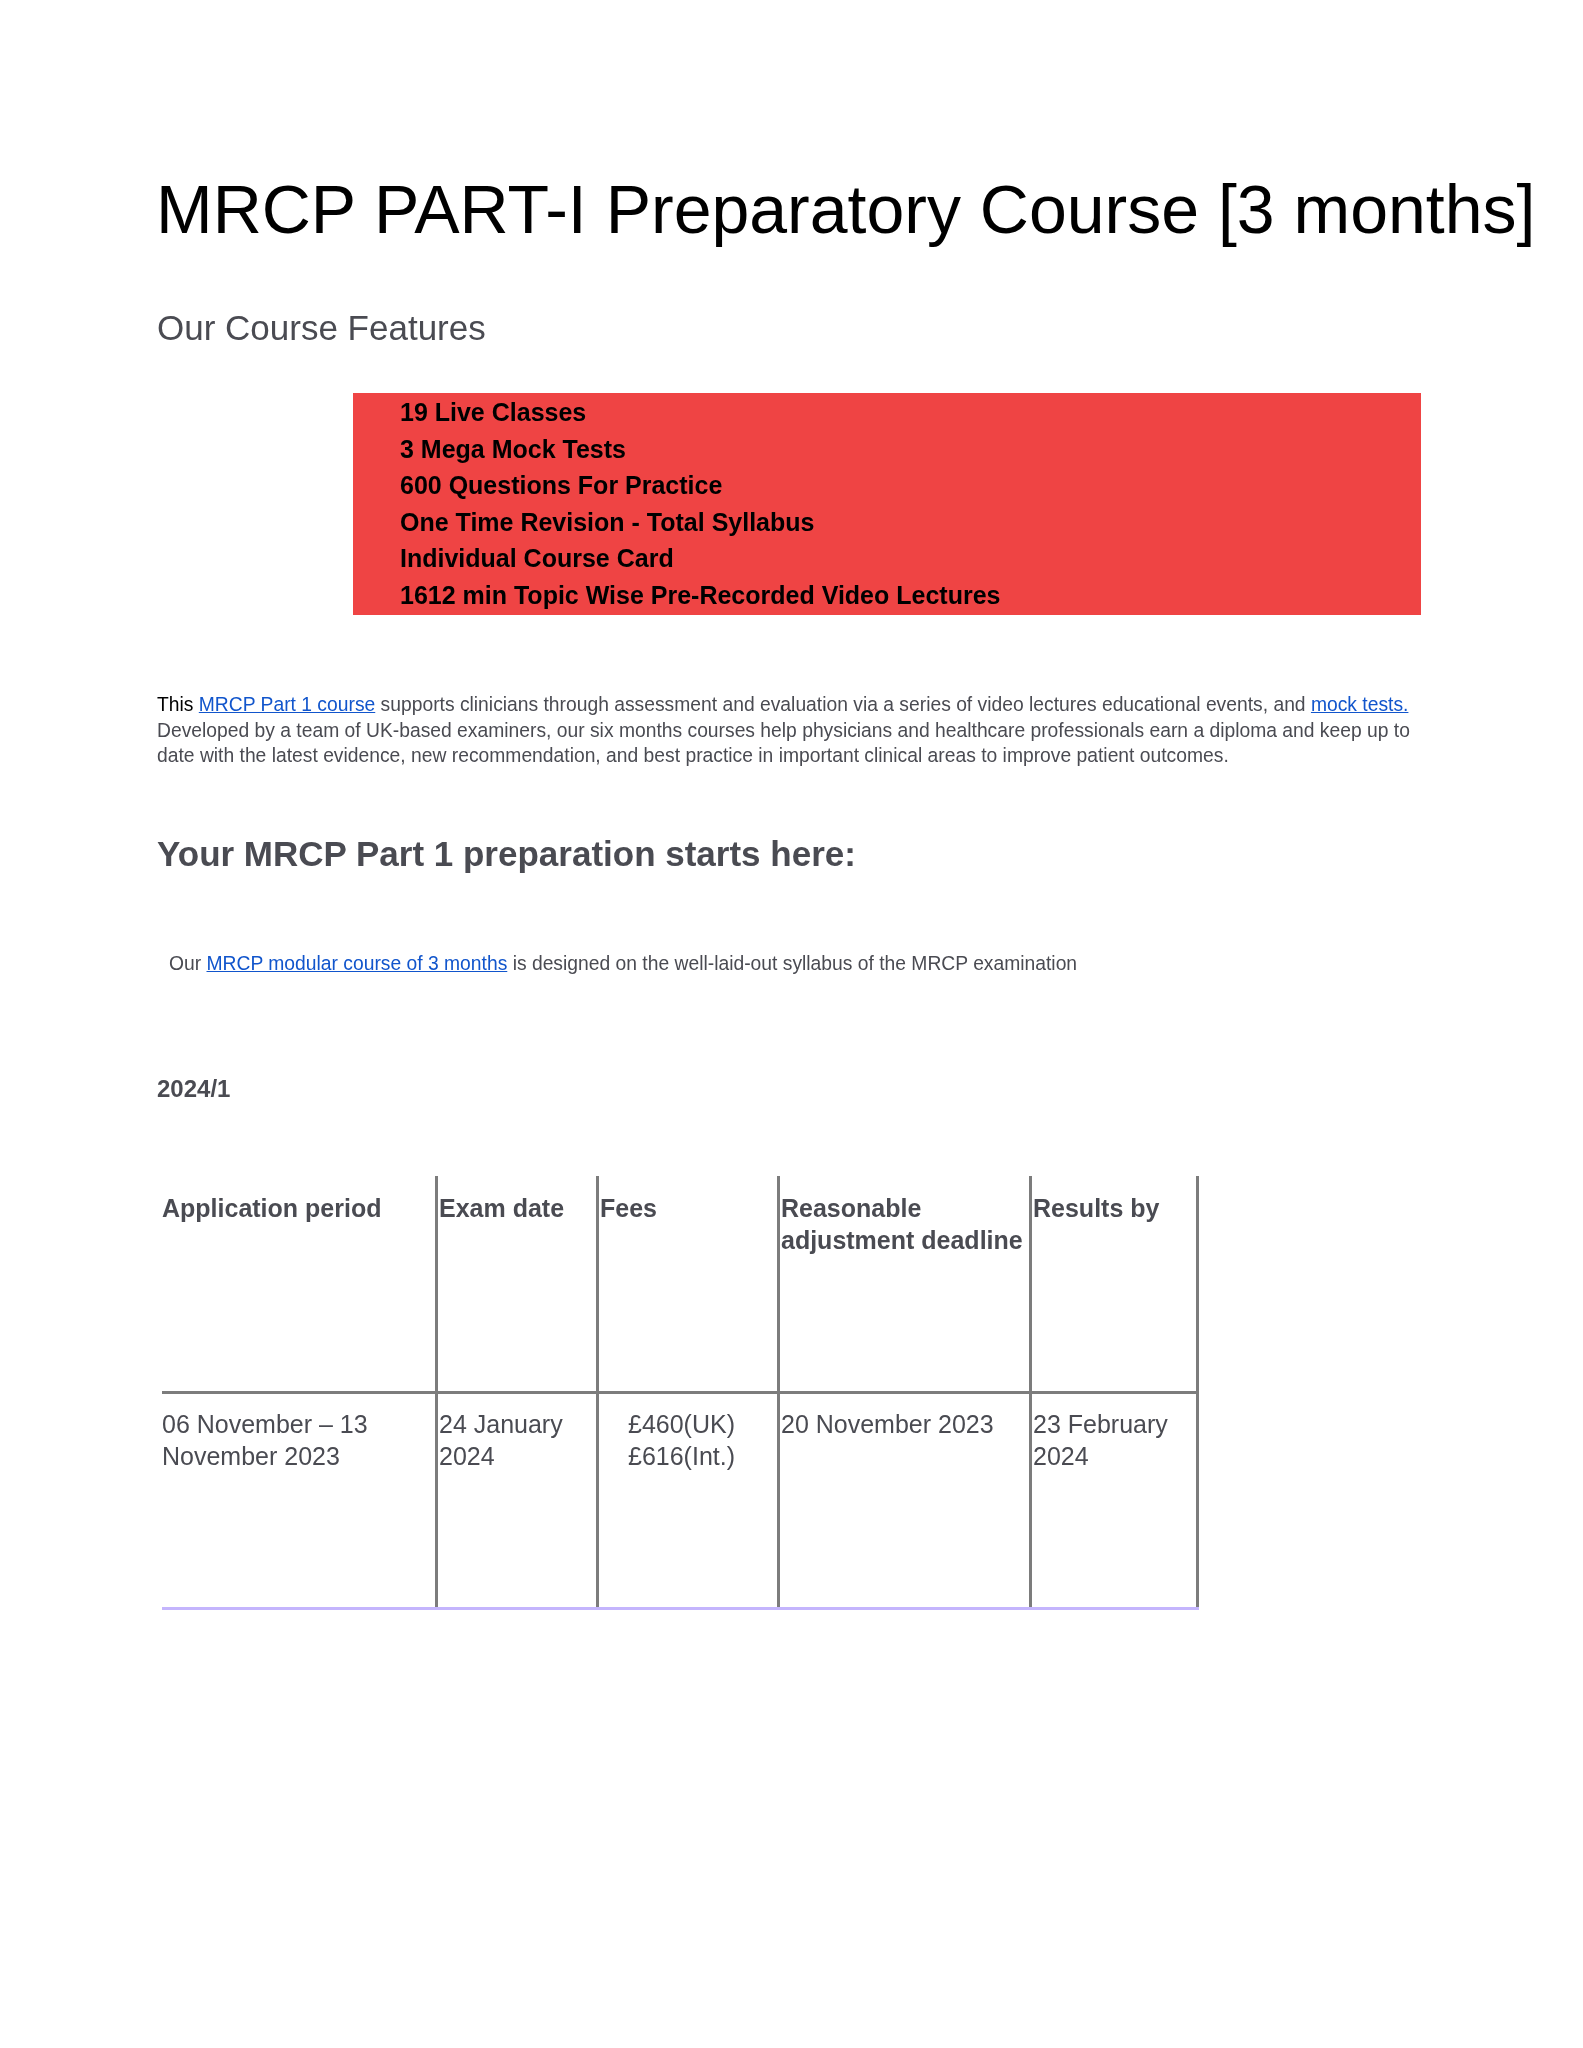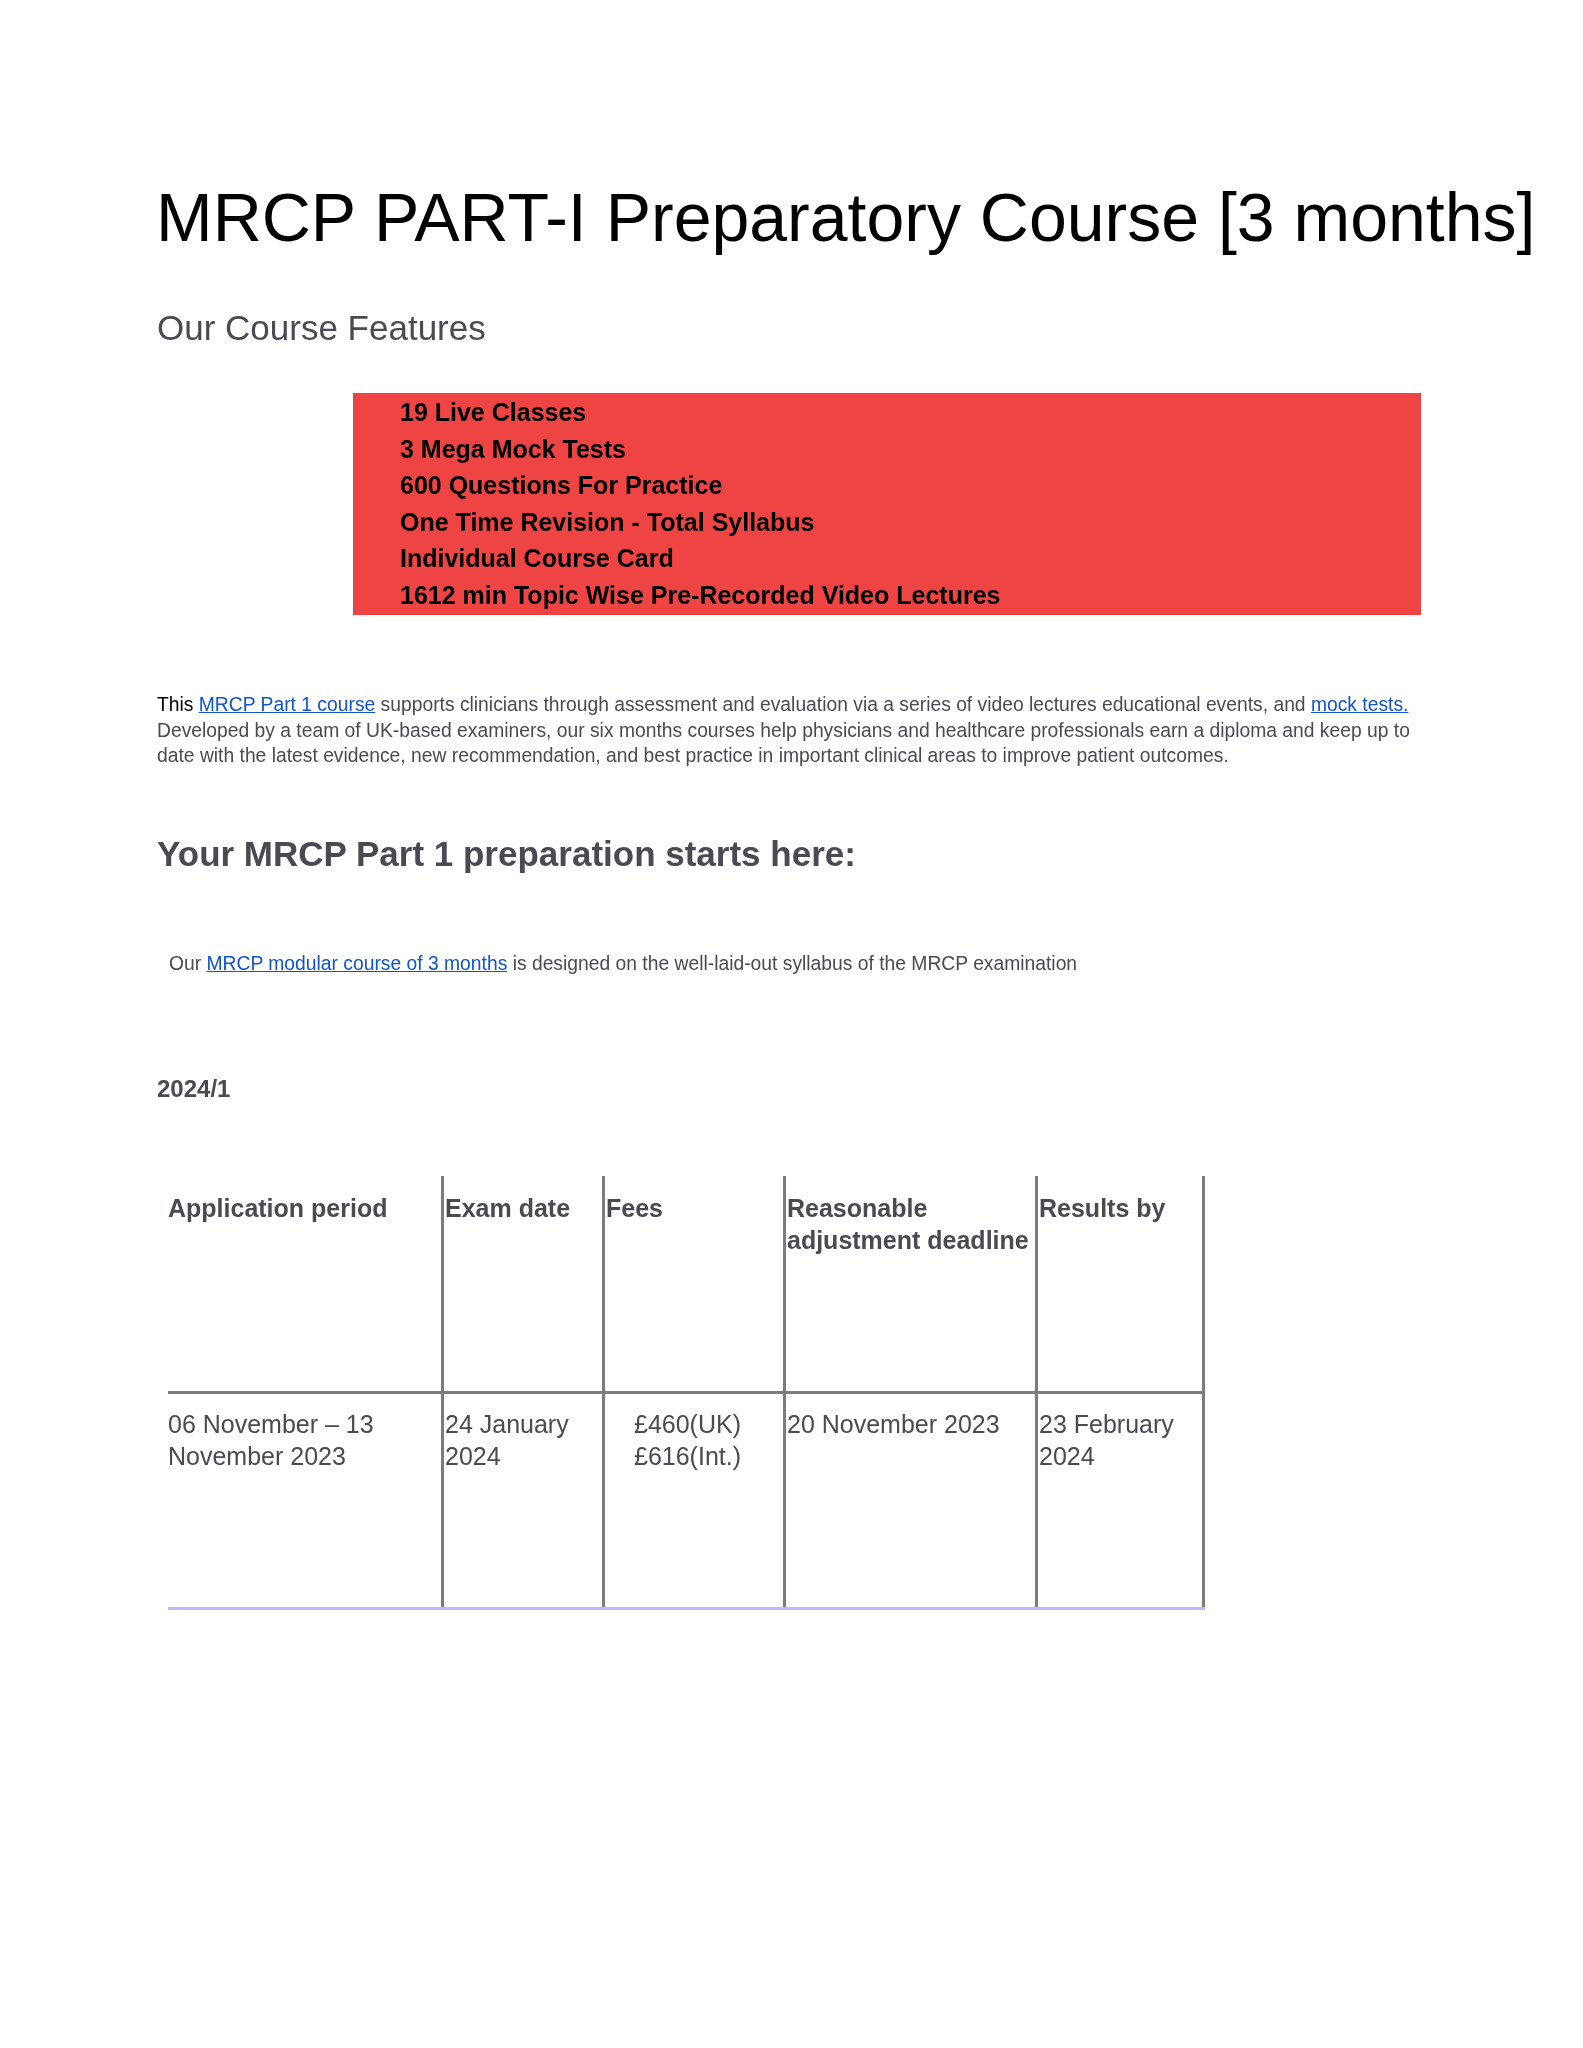--- a/index.html
+++ b/index.html
@@ -1,28 +1,28 @@
 <!DOCTYPE html>
 <html><head>
 <meta charset="utf-8">
 <style>
   html, body { margin: 0; padding: 0; background: #ffffff; }
   body { width: 1583px; height: 2048px; position: relative; font-family: "Liberation Sans", sans-serif; overflow: hidden; }
-  .page-title { position: absolute; left: 156px; top: 180px; margin: 0; font-size: 68px; font-weight: normal; color: #000000; line-height: 1.1; white-space: nowrap; }
+  .page-title { position: absolute; left: 156px; top: 172px; margin: 0; font-size: 68px; font-weight: normal; color: #000000; line-height: 1.1; white-space: nowrap; }
   .subtitle { position: absolute; left: 157px; top: 308px; margin: 0; font-size: 35px; font-weight: normal; color: #4a4b52; white-space: nowrap; }
   .features-box { position: absolute; left: 353px; top: 393px; width: 1068px; height: 222px; background: #ef4444; }
   .features-list { list-style: none; margin: 0; padding: 0; position: absolute; left: 47px; top: 1px; }
   .features-list li { font-size: 25px; font-weight: bold; color: #000000; height: 36.5px; line-height: 36.5px; white-space: nowrap; }
   .para { position: absolute; left: 157px; top: 692px; width: 1270px; margin: 0; font-size: 19.3px; line-height: 25.5px; color: #4a4b52; }
   .para .black { color: #000; }
   a.link { color: #1155cc; text-decoration: underline; }
   .h2 { position: absolute; left: 157px; top: 834px; margin: 0; font-size: 35px; font-weight: bold; color: #4a4b52; white-space: nowrap; }
   .para2 { position: absolute; left: 157px; top: 941px; margin: 12px; font-size: 19.3px; color: #4a4b52; white-space: nowrap; }
   .year { position: absolute; left: 157px; top: 1075px; margin: 0; font-size: 24px; font-weight: bold; color: #4a4b52; }
-  table.exam { position: absolute; left: 168px; top: 1176px; border-collapse: collapse; }
+  table.exam { position: absolute; left: 162px; top: 1176px; border-collapse: collapse; }
   table.exam th, table.exam td { vertical-align: top; text-align: left; padding: 16px 0 0 0; font-size: 25px; line-height: 32px; color: #4a4b52; }
   table.exam th { font-weight: bold; height: 199px; border-bottom: 3px solid #7c7c7c; }
   table.exam td { font-weight: normal; height: 199px; border-bottom: 3px solid #c4b5fd; padding-top: 14px; }
   table.exam th + th, table.exam td + td { border-left: 3px solid #7c7c7c; padding-left: 1px; }
   table.exam th:last-child, table.exam td:last-child { border-right: 3px solid #7c7c7c; }
   .c1 { width: 273px; } .c2 { width: 157px; } .c3 { width: 177px; } .c4 { width: 248px; } .c5 { width: 163px; }
   .fee-line { display: block; padding-left: 28px; }
 </style>
 </head>
 <body>

